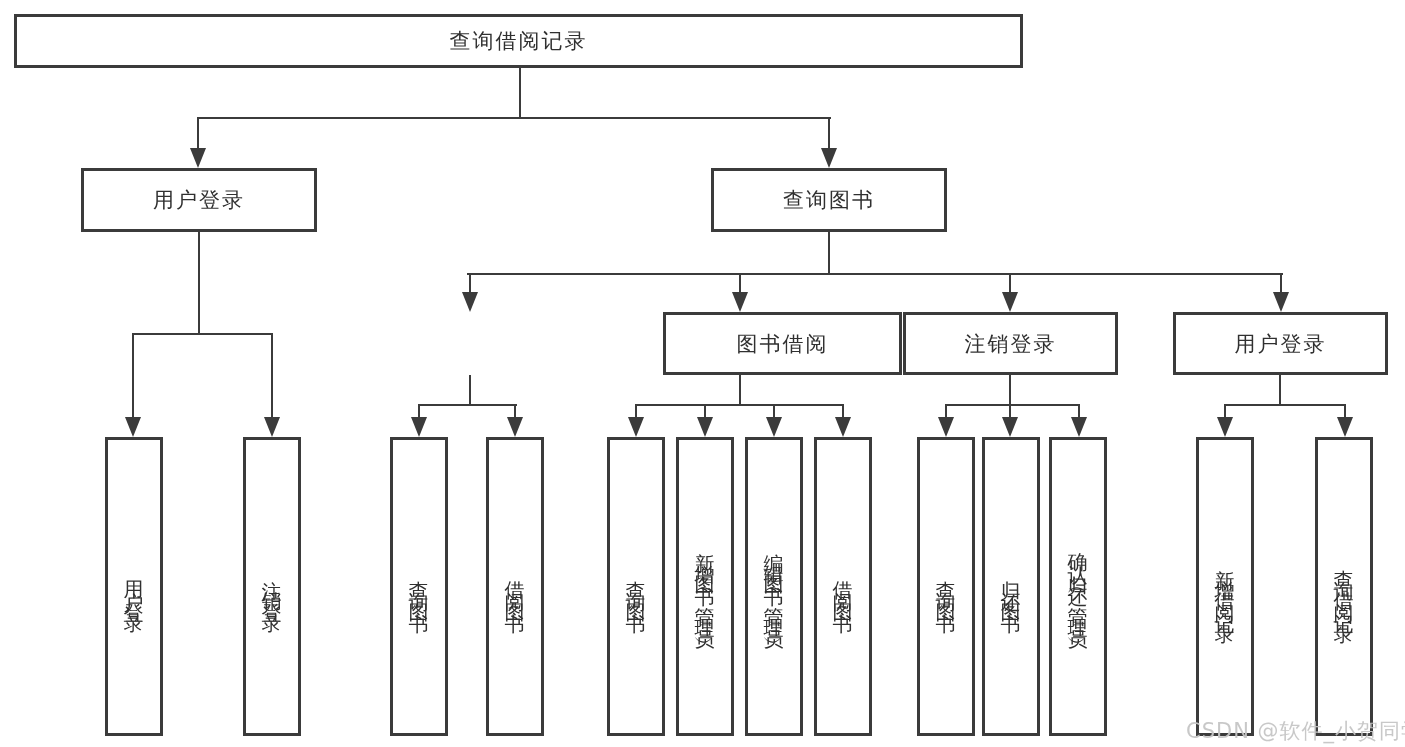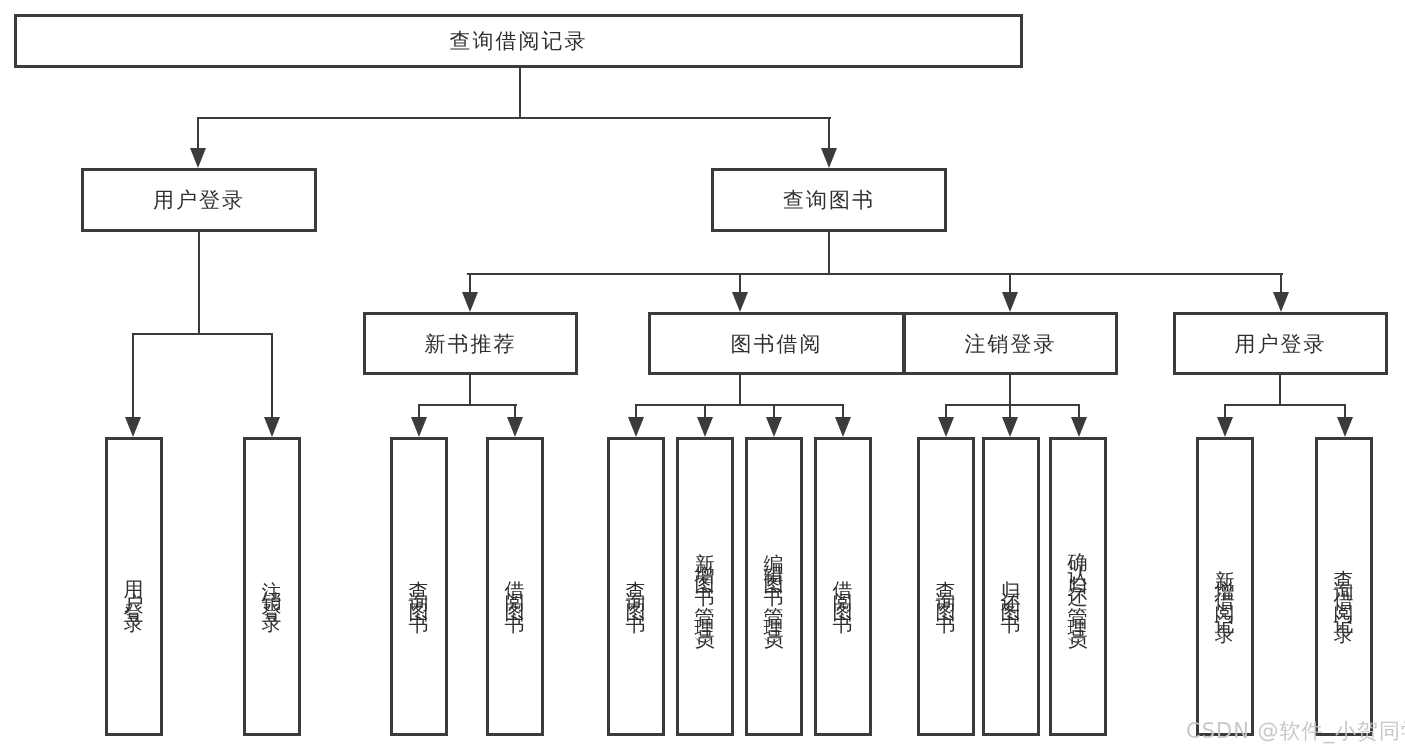--- a/index.html
+++ b/index.html
@@ -67,24 +67,21 @@
   <div class="hline" style="left:467px;top:273px;width:816px;"></div>
   <div class="vline" style="left:469px;top:274px;height:19px;"></div>
   <div class="arrow" style="left:462px;top:292px;"></div>
   <div class="vline" style="left:739px;top:274px;height:19px;"></div>
   <div class="arrow" style="left:732px;top:292px;"></div>
   <div class="vline" style="left:1009px;top:274px;height:19px;"></div>
   <div class="arrow" style="left:1002px;top:292px;"></div>
   <div class="vline" style="left:1280px;top:274px;height:19px;"></div>
   <div class="arrow" style="left:1273px;top:292px;"></div>
 
-  <div class="hbox" style="left:363px;top:312px;width:215px;height:63px;">
-    <span>新书推荐</span>
-  </div>
-  <div class="hbox" style="left:648px;top:312px;width:257px;height:63px;text-align:center;">
+  <div class="hbox" style="left:663px;top:312px;width:239px;height:63px;text-align:center;">
     <span>图书借阅</span>
   </div>
   <div class="hbox" style="left:903px;top:312px;width:215px;height:63px;">
     <span>注销登录</span>
   </div>
   <div class="hbox" style="left:1173px;top:312px;width:215px;height:63px;">
     <span>用户登录</span>
   </div>
 
   <div class="vline" style="left:469px;top:375px;height:30px;"></div>

